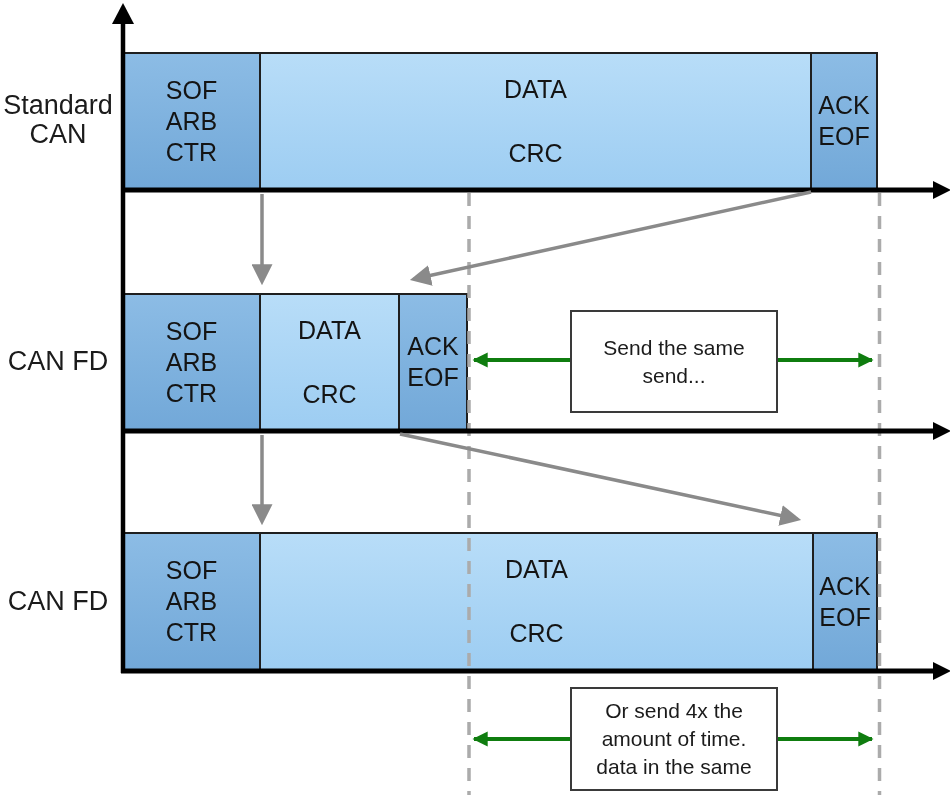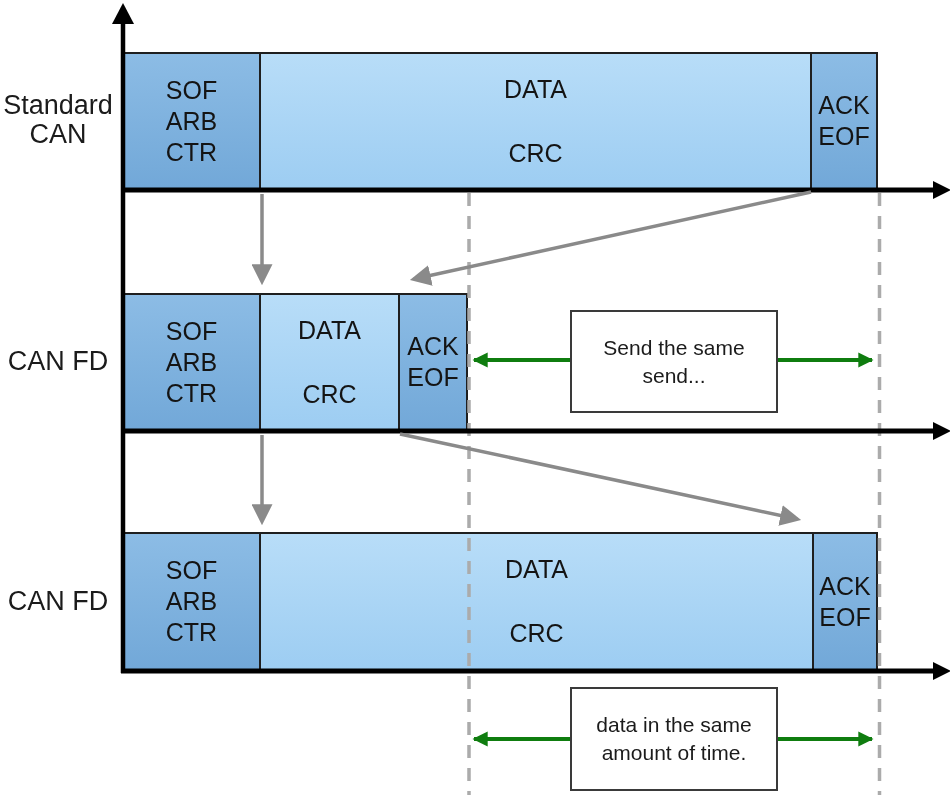--- a/index.html
+++ b/index.html
@@ -196,17 +196,18 @@
 
     <line x1="474" y1="360" x2="872" y2="360" stroke="#0f7d0f" stroke-width="4" marker-start="url(#greenArrow)" marker-end="url(#greenArrow)"></line>
     <line x1="474" y1="739" x2="872" y2="739" stroke="#0f7d0f" stroke-width="4" marker-start="url(#greenArrow)" marker-end="url(#greenArrow)"></line>
   </svg>
 
   <div class="note-box note-1">
     <div>Send the same</div>
     <div>send...</div>
   </div>
   <div class="note-box note-2">
+    <div>Or send 4x the</div>
+    <div>amount of time.</div>
     <div>data in the same</div>
-    <div>amount of time.</div>
   </div>
 
 </div>
 
 </body></html>

